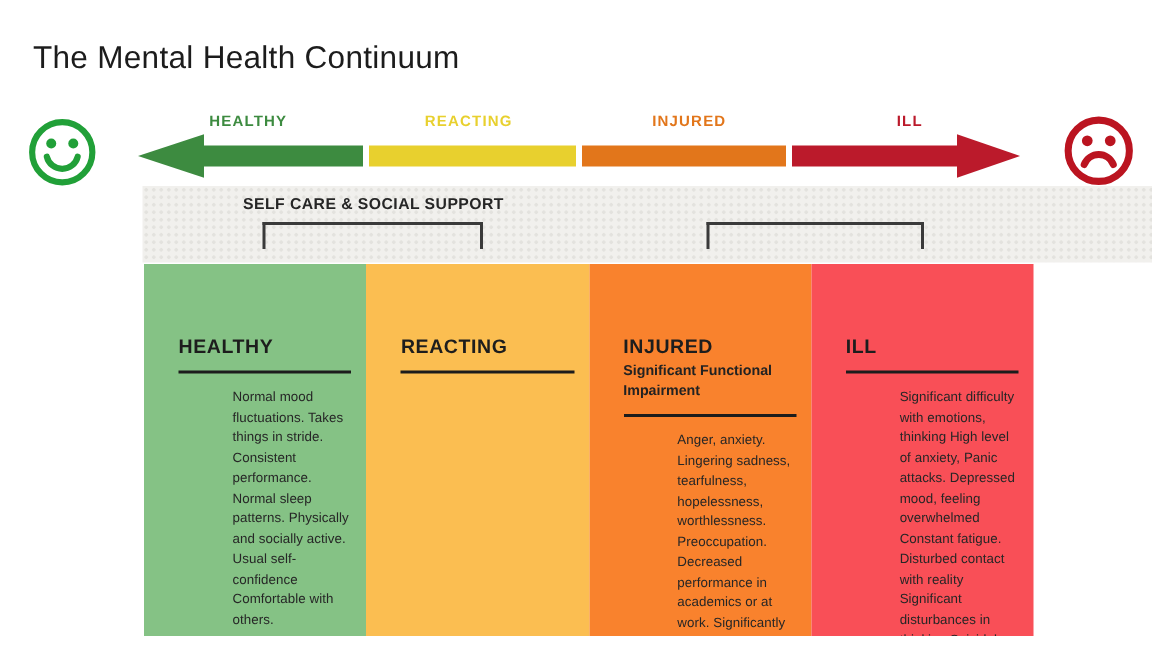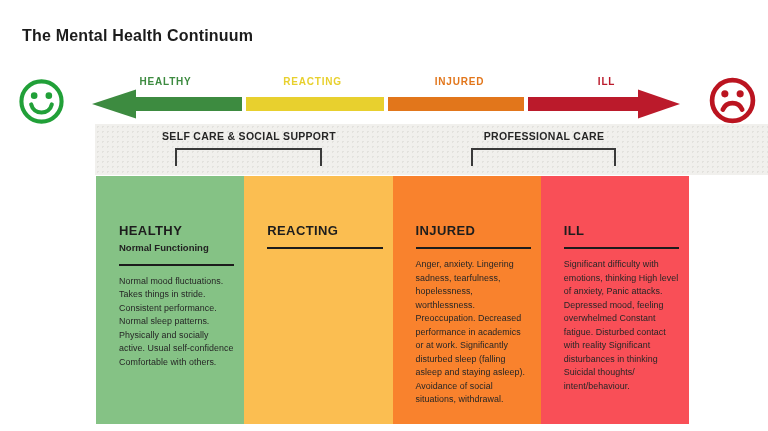--- a/index.html
+++ b/index.html
@@ -7,22 +7,22 @@
   body {
     position: relative;
     background: #ffffff;
     font-family: "Liberation Sans", sans-serif;
     overflow: hidden;
   }
 
   .page-title {
     position: absolute;
     left: 22px; top: 27px;
-    font-size: 16px;
-    font-weight: 700;
+    font-size: 21px;
+    font-weight: 400;
     color: #1c1c1c;
     letter-spacing: 0.2px;
   }
 
   
   .face { position: absolute; }
   .face-happy { left: 18px; top: 78px; }
   .face-sad  { left: 708px; top: 76px; }
 
   
@@ -106,20 +106,21 @@
     margin: 9px 0 9px 0;
     margin-right: 0px;
     width: 100%;
   }
   .col-body {
     font-size: 8.9px;
     color: #262626;
     line-height: 1.52;
     letter-spacing: 0.05px;
     max-width: 118px;
+    margin-left: 36px;
   }
 </style>
 </head>
 <body>
 
 <div class="page-title">The Mental Health Continuum</div>
 
 <div class="face face-happy">
   <svg width="47" height="47" viewBox="0 0 48 48">
     <circle cx="24" cy="24" r="20.5" fill="none" stroke-width="4.2" stroke="#21a038"></circle>
@@ -149,38 +150,37 @@
   <polygon points="0,16 44,1.5 44,30.5" fill="#3d8b40"></polygon>
   <rect x="42" y="9" width="108" height="14" fill="#3d8b40"></rect>
   <rect x="154" y="9" width="138" height="14" fill="#e8d02e"></rect>
   <rect x="296" y="9" width="136" height="14" fill="#e2761b"></rect>
   <rect x="436" y="9" width="112" height="14" fill="#bb1a2b"></rect>
   <polygon points="546,1.5 546,30.5 588,16" fill="#bb1a2b"></polygon>
 </svg>
 
 <div class="care-band">
   <div class="care-label care-label-self">SELF CARE &amp; SOCIAL SUPPORT</div>
-  <div class="care-label care-label-pro">PROFESSIONAL CARE</div>
   <div class="care-bracket bracket-self"></div>
   <div class="care-bracket bracket-pro"></div>
 </div>
 
 <div class="columns">
   <div class="column" style="background-color: rgb(133, 194, 133);">
     <div class="col-heading">HEALTHY</div>
-    <div class="col-subheading">Normal Functioning</div>
     <hr class="col-rule">
     <div class="col-body">Normal mood fluctuations. Takes things in stride. Consistent performance. Normal sleep patterns. Physically and socially active. Usual self-confidence Comfortable with others.</div>
   </div>
   <div class="column" style="background-color: rgb(251, 190, 81);">
     <div class="col-heading">REACTING</div>
     <hr class="col-rule">
   </div>
   <div class="column" style="background-color: rgb(249, 130, 45);">
     <div class="col-heading">INJURED</div>
+    <div class="col-subheading">Significant Functional Impairment</div>
     <hr class="col-rule">
     <div class="col-body">Anger, anxiety. Lingering sadness, tearfulness, hopelessness, worthlessness. Preoccupation. Decreased performance in academics or at work. Significantly disturbed sleep (falling asleep and staying asleep). Avoidance of social situations, withdrawal.</div>
   </div>
   <div class="column" style="background-color: rgb(249, 79, 87);">
     <div class="col-heading">ILL</div>
     <hr class="col-rule">
     <div class="col-body">Significant difficulty with emotions, thinking High level of anxiety, Panic attacks. Depressed mood, feeling overwhelmed Constant fatigue. Disturbed contact with reality Significant disturbances in thinking Suicidal thoughts/ intent/behaviour.</div>
   </div>
 </div>
 

